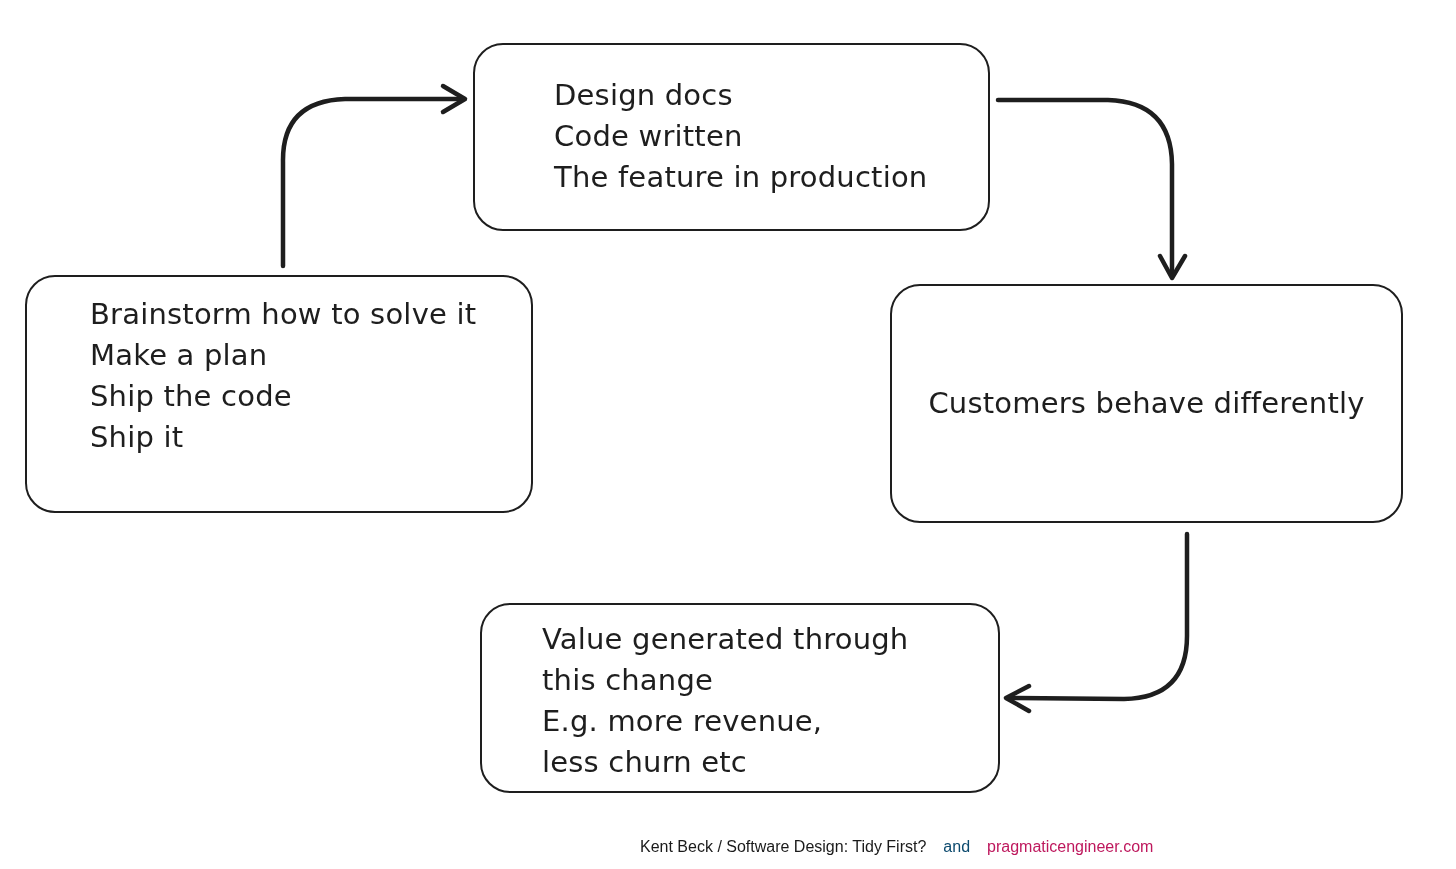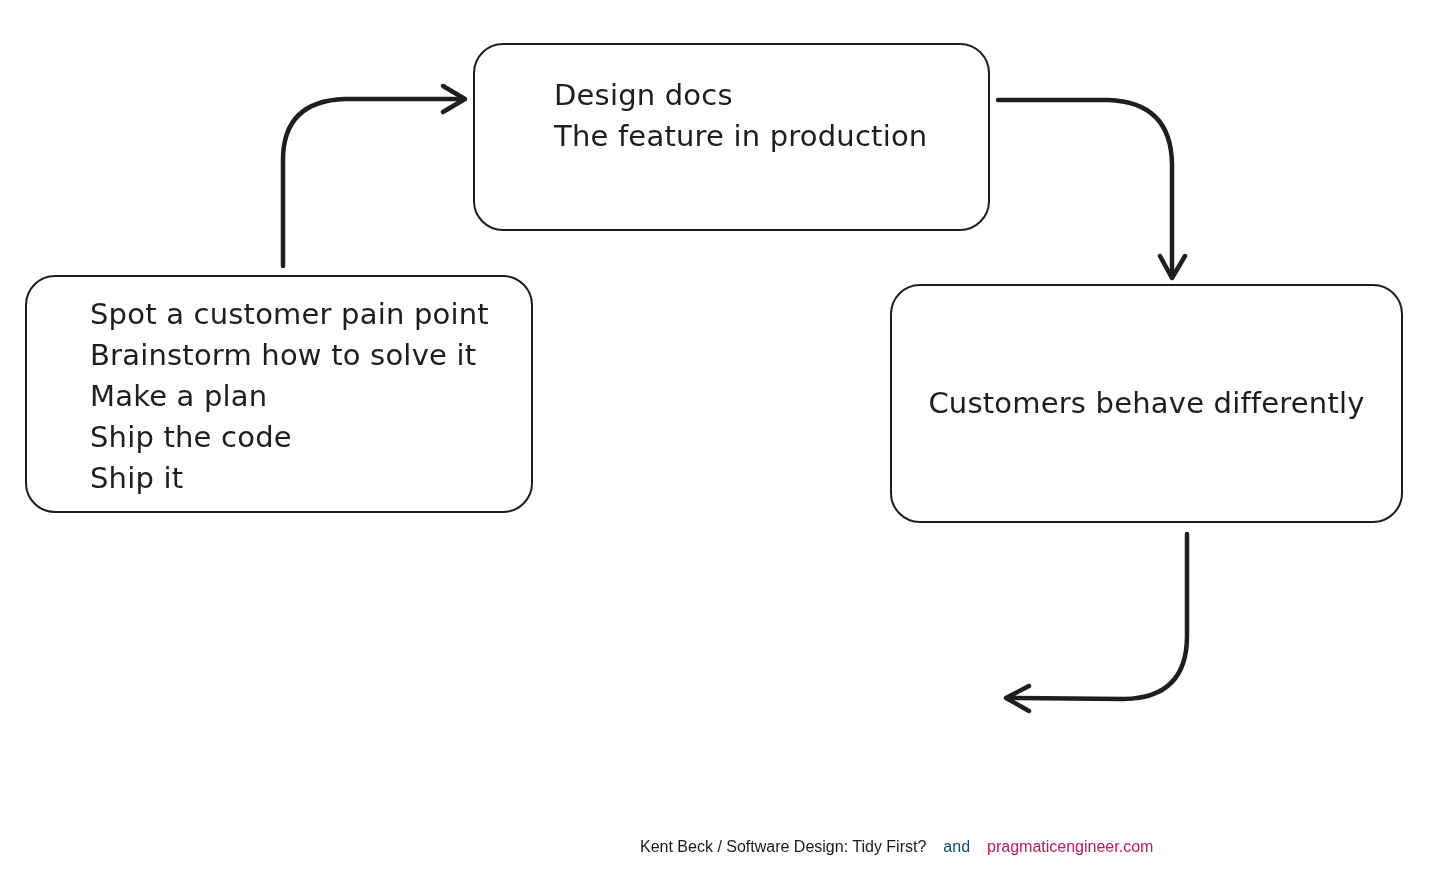--- a/index.html
+++ b/index.html
@@ -100,35 +100,41 @@
       <path d="M 1160 256 L 1172 278 L 1185 256"></path>
     </g>
     <g>
       <path d="M 1187 534 L 1187 636 Q 1187 698 1124 699 L 1008 698"></path>
       <path d="M 1029 686 L 1006 698 L 1029 711"></path>
     </g>
   </svg>
 
   <div class="node node-shipped">
     <span class="line">Design docs</span>
+    <span class="line">Code written</span>
     <span class="line">The feature in production</span>
   </div>
 
   <div class="node node-plan">
-    <span class="line">Spot a customer pain point</span>
     <span class="line">Brainstorm how to solve it</span>
     <span class="line">Make a plan</span>
     <span class="line">Ship the code</span>
     <span class="line">Ship it</span>
   </div>
 
   <div class="node node-behavior">
     <span class="line">Customers behave differently</span>
   </div>
 
+  <div class="node node-value">
+    <span class="line">Value generated through</span>
+    <span class="line">this change</span>
+    <span class="line">E.g. more revenue,</span>
+    <span class="line">less churn etc</span>
+  </div>
 
   <div class="footer">
     <span class="attribution">Kent Beck / Software Design: Tidy First?</span>
     <span class="conjunction">and</span>
     <span class="site">pragmaticengineer.com</span>
   </div>
 
 </div>
 
 </body></html>

